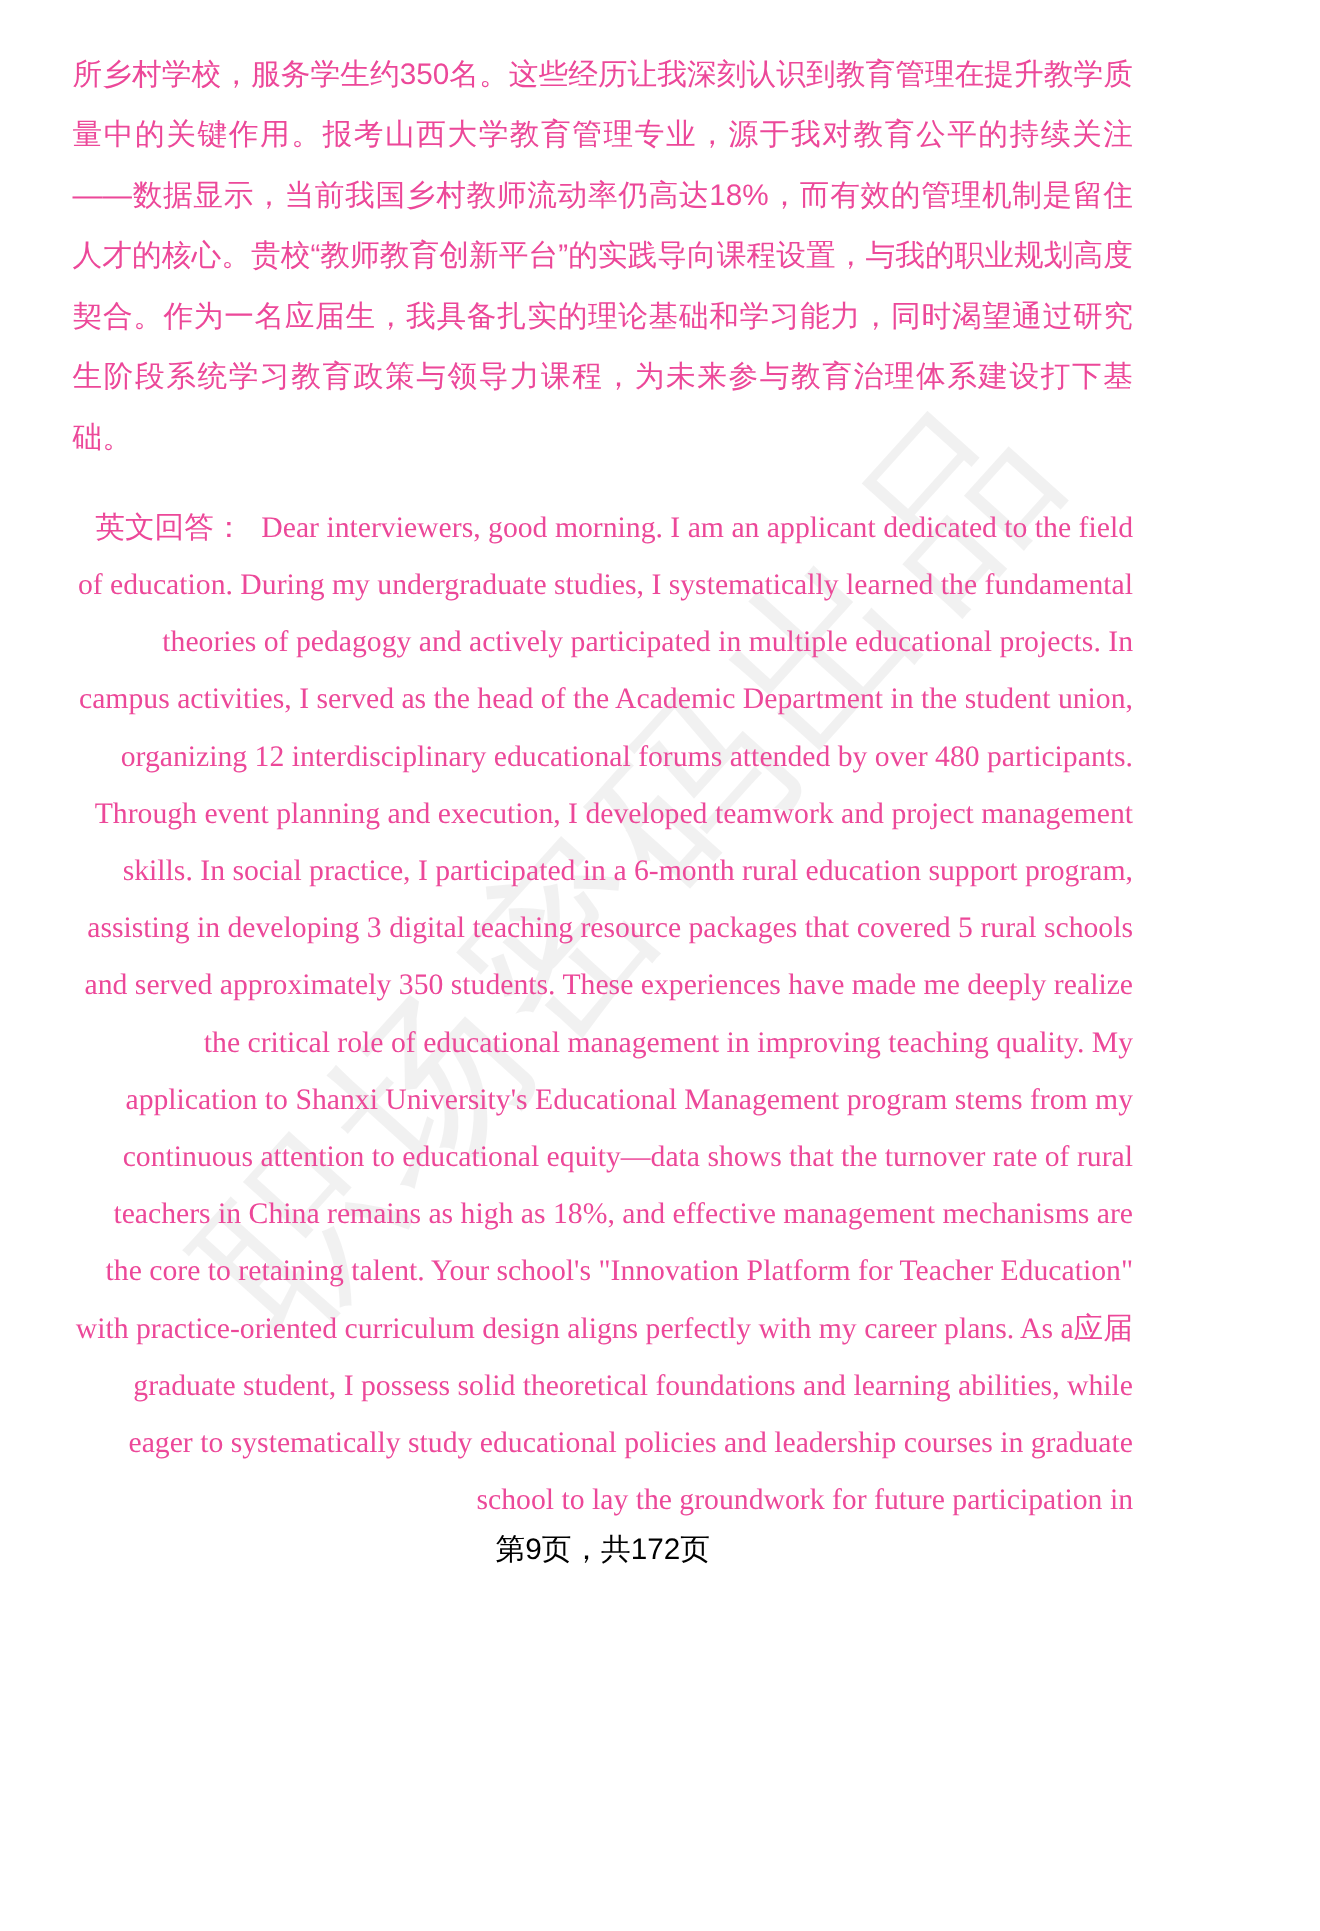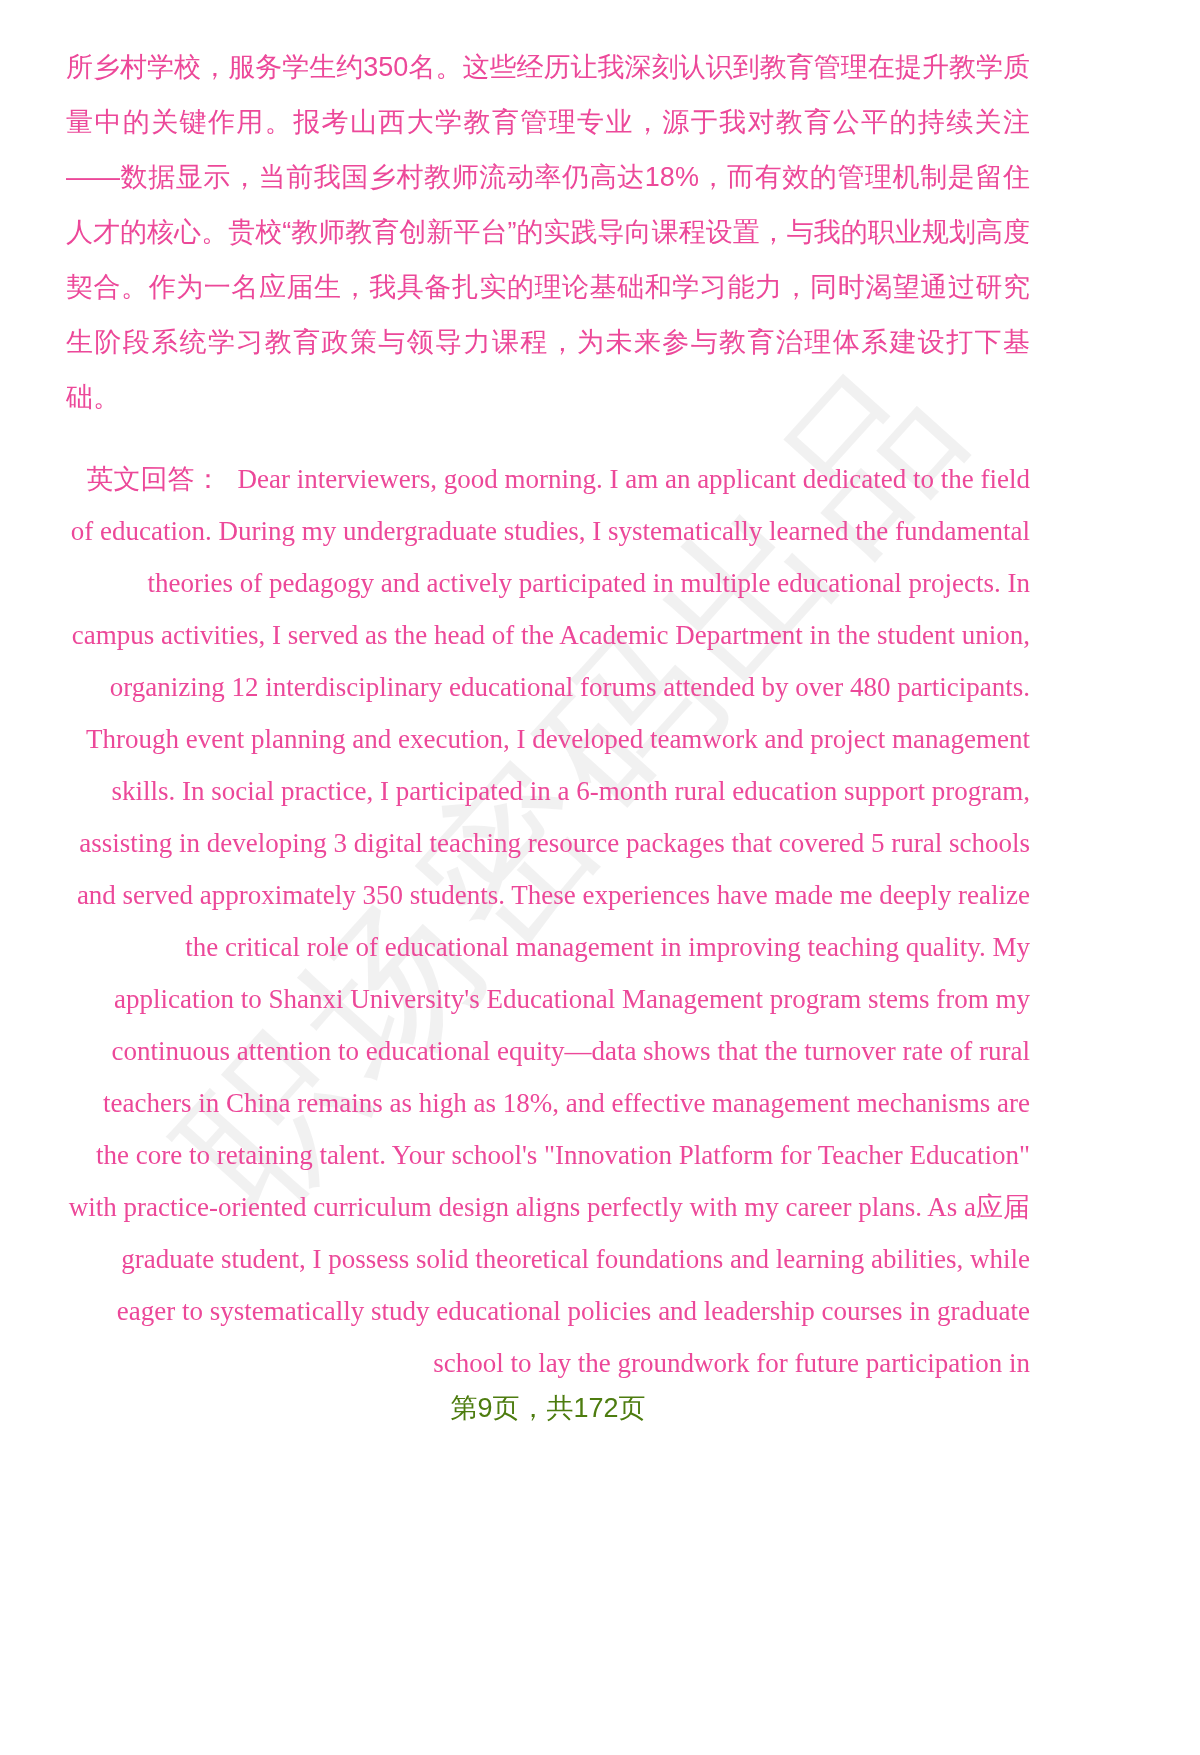--- a/index.html
+++ b/index.html
@@ -60,21 +60,21 @@
   }
   .answer-label {
     margin-right: 16px;
   }
   .footer {
     position: relative;
     z-index: 1;
     width: 964px;
     text-align: center;
     font-size: 27px;
-    color: #4d7c0f;
+    color: #000000;
     margin-top: 2px;
     line-height: 34px;
   }
 </style>
 </head>
 <body>
 
 <div class="page">
 
   <div class="watermark">职场密码出品</div>

